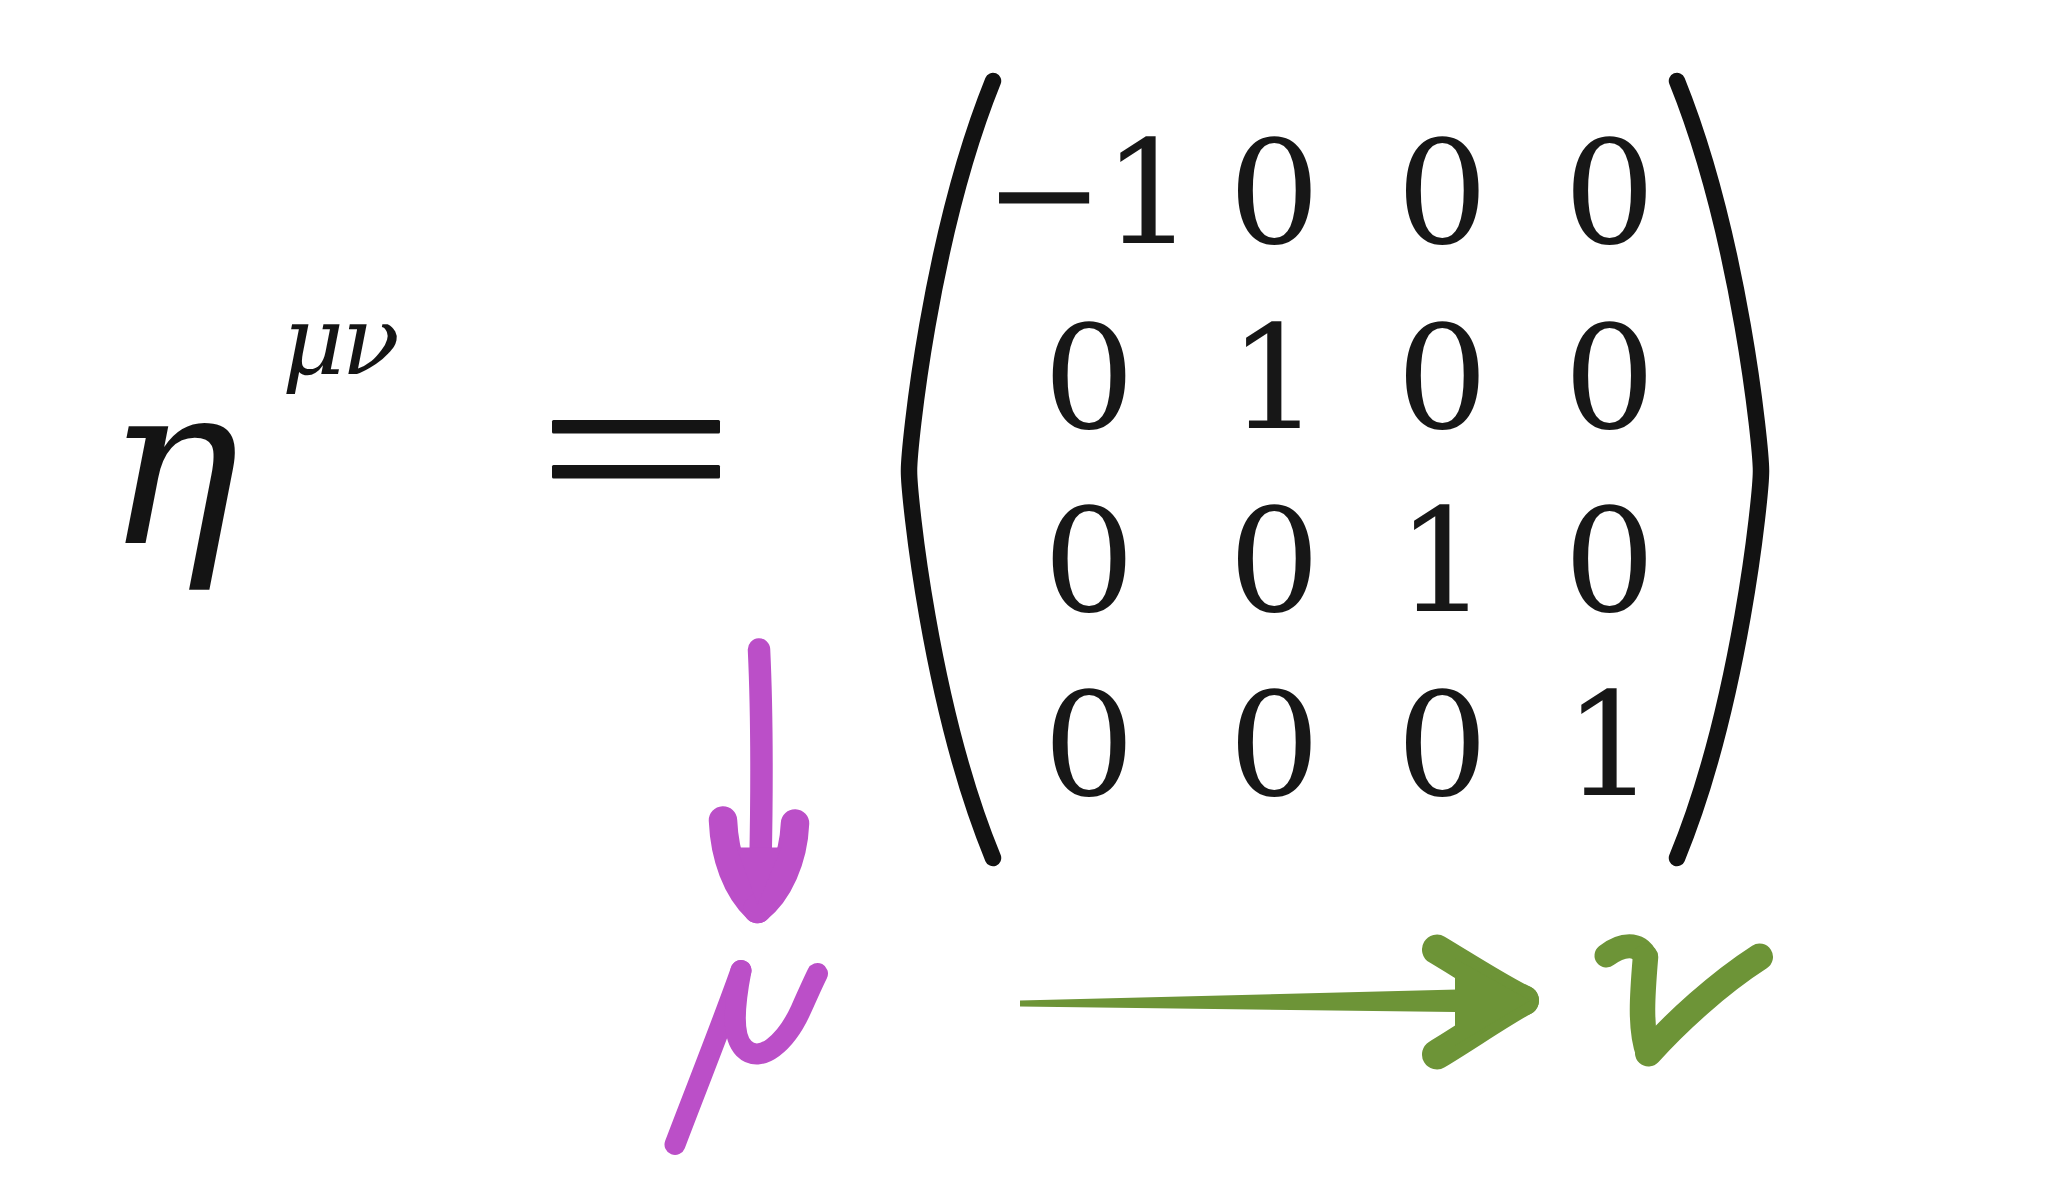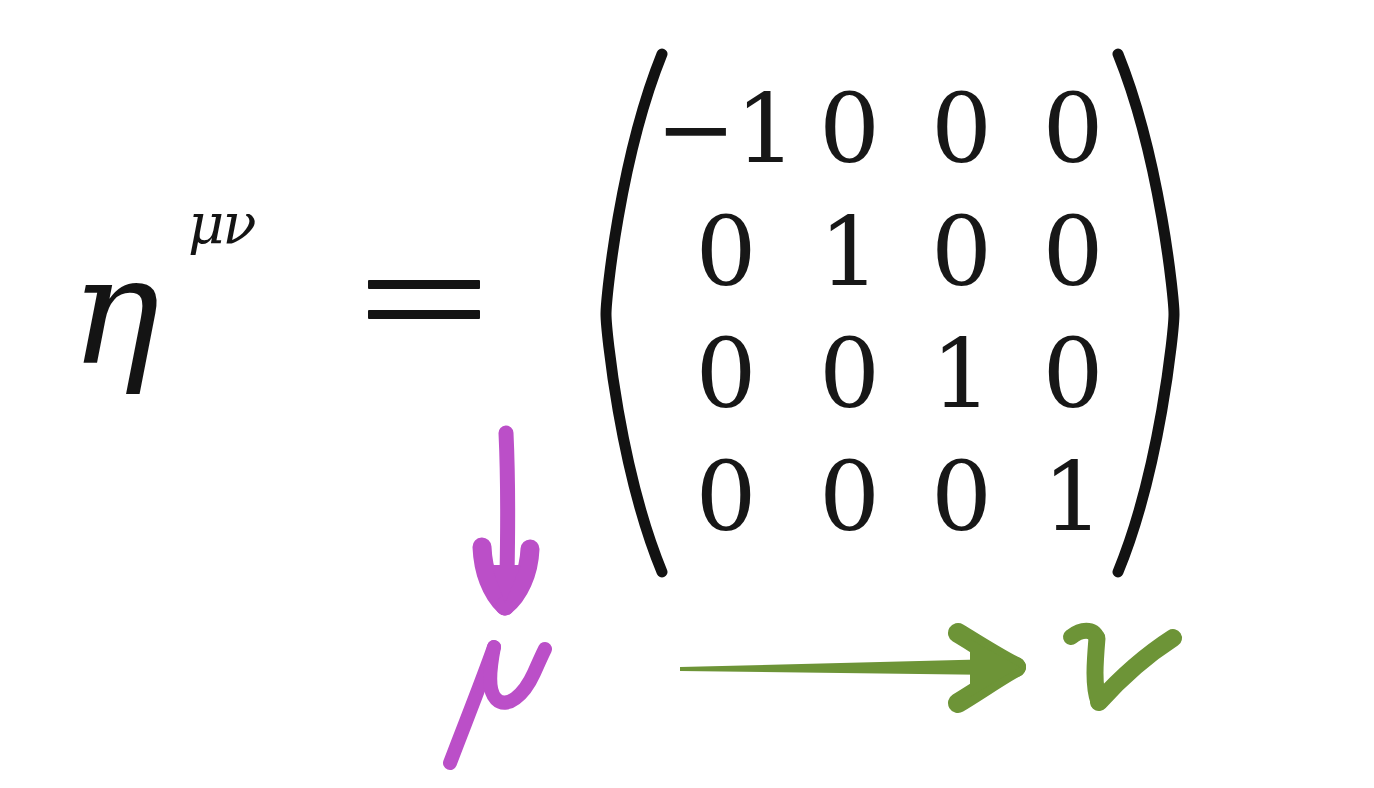--- a/index.html
+++ b/index.html
@@ -41,21 +41,21 @@
     line-height: 1;
     color: #141414;
     letter-spacing: 0;
   }
   .eta-indices {
     position: absolute;
     left: 118px;
     top: 0px;
     font-family: "DejaVu Serif", "Liberation Serif", serif;
     font-style: italic;
-    font-size: 56px;
+    font-size: 64px;
     line-height: 1;
     color: #141414;
     letter-spacing: -2px;
   }
 
   
   .equals {
     position: absolute;
     left: 368px;
     top: 276px;

